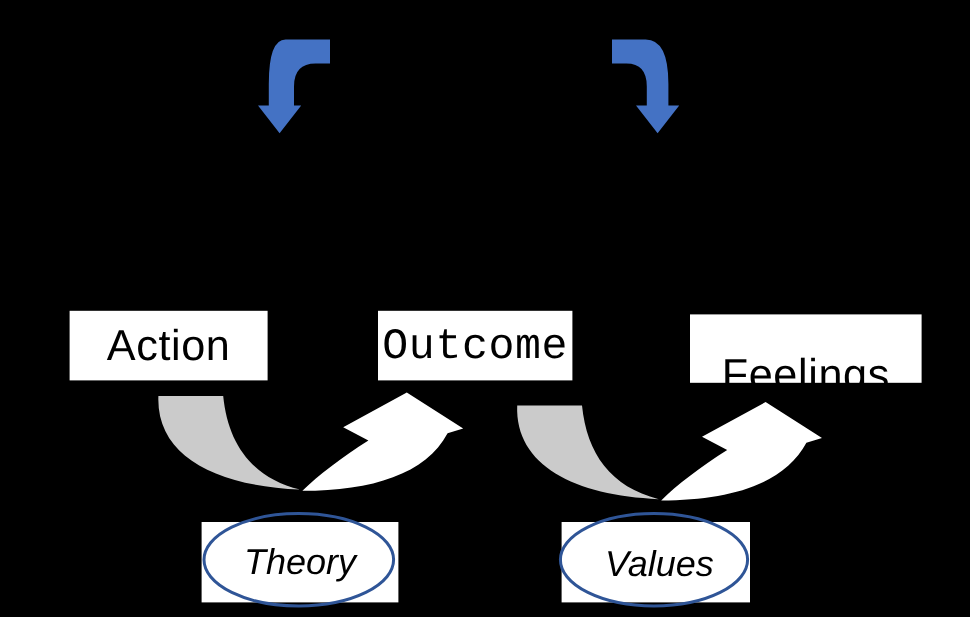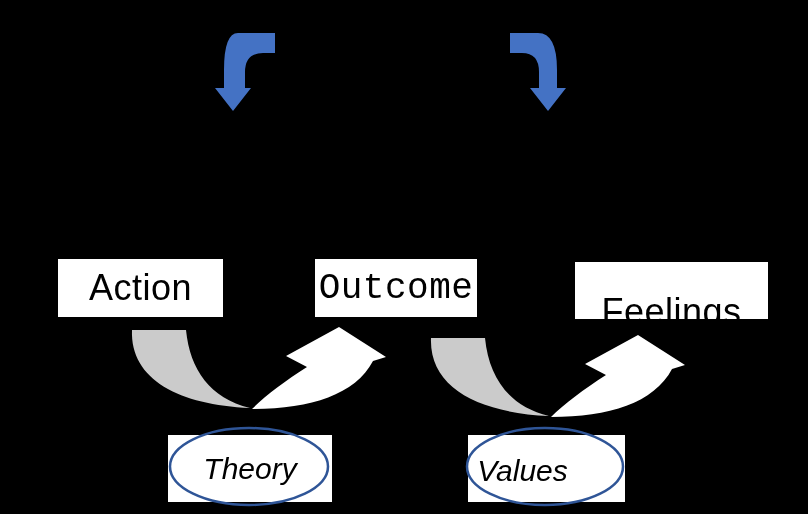--- a/index.html
+++ b/index.html
@@ -42,15 +42,15 @@
     <rect x="468" y="435" width="157" height="67" fill="#FFFFFF"></rect>
     <ellipse cx="249" cy="466.5" rx="79" ry="38.5" fill="none" stroke="#2F5597" stroke-width="2.5"></ellipse>
     <ellipse cx="545" cy="466.5" rx="78" ry="38.5" fill="none" stroke="#2F5597" stroke-width="2.5"></ellipse>
   </svg>
 
   <div class="node-label" style="left:58px;top:259px;width:165px;height:58px;">Action</div>
   <div class="node-label" style="left:315px;top:259px;width:162px;height:58px;font-family:Liberation Mono, monospace;">Outcome</div>
   <div class="node-label" style="left:575px;top:262px;width:193px;height:57px;margin-top:21px;">Feelings</div>
 
   <div class="oval-label" style="left:168px;top:435px;width:164px;height:67px;">Theory</div>
-  <div class="oval-label" style="left:444px;top:435px;width:157px;height:72px;">Values</div>
+  <div class="oval-label" style="left:471px;top:435px;width:157px;height:72px;">Values</div>
 
 </div>
 
 </body></html>

